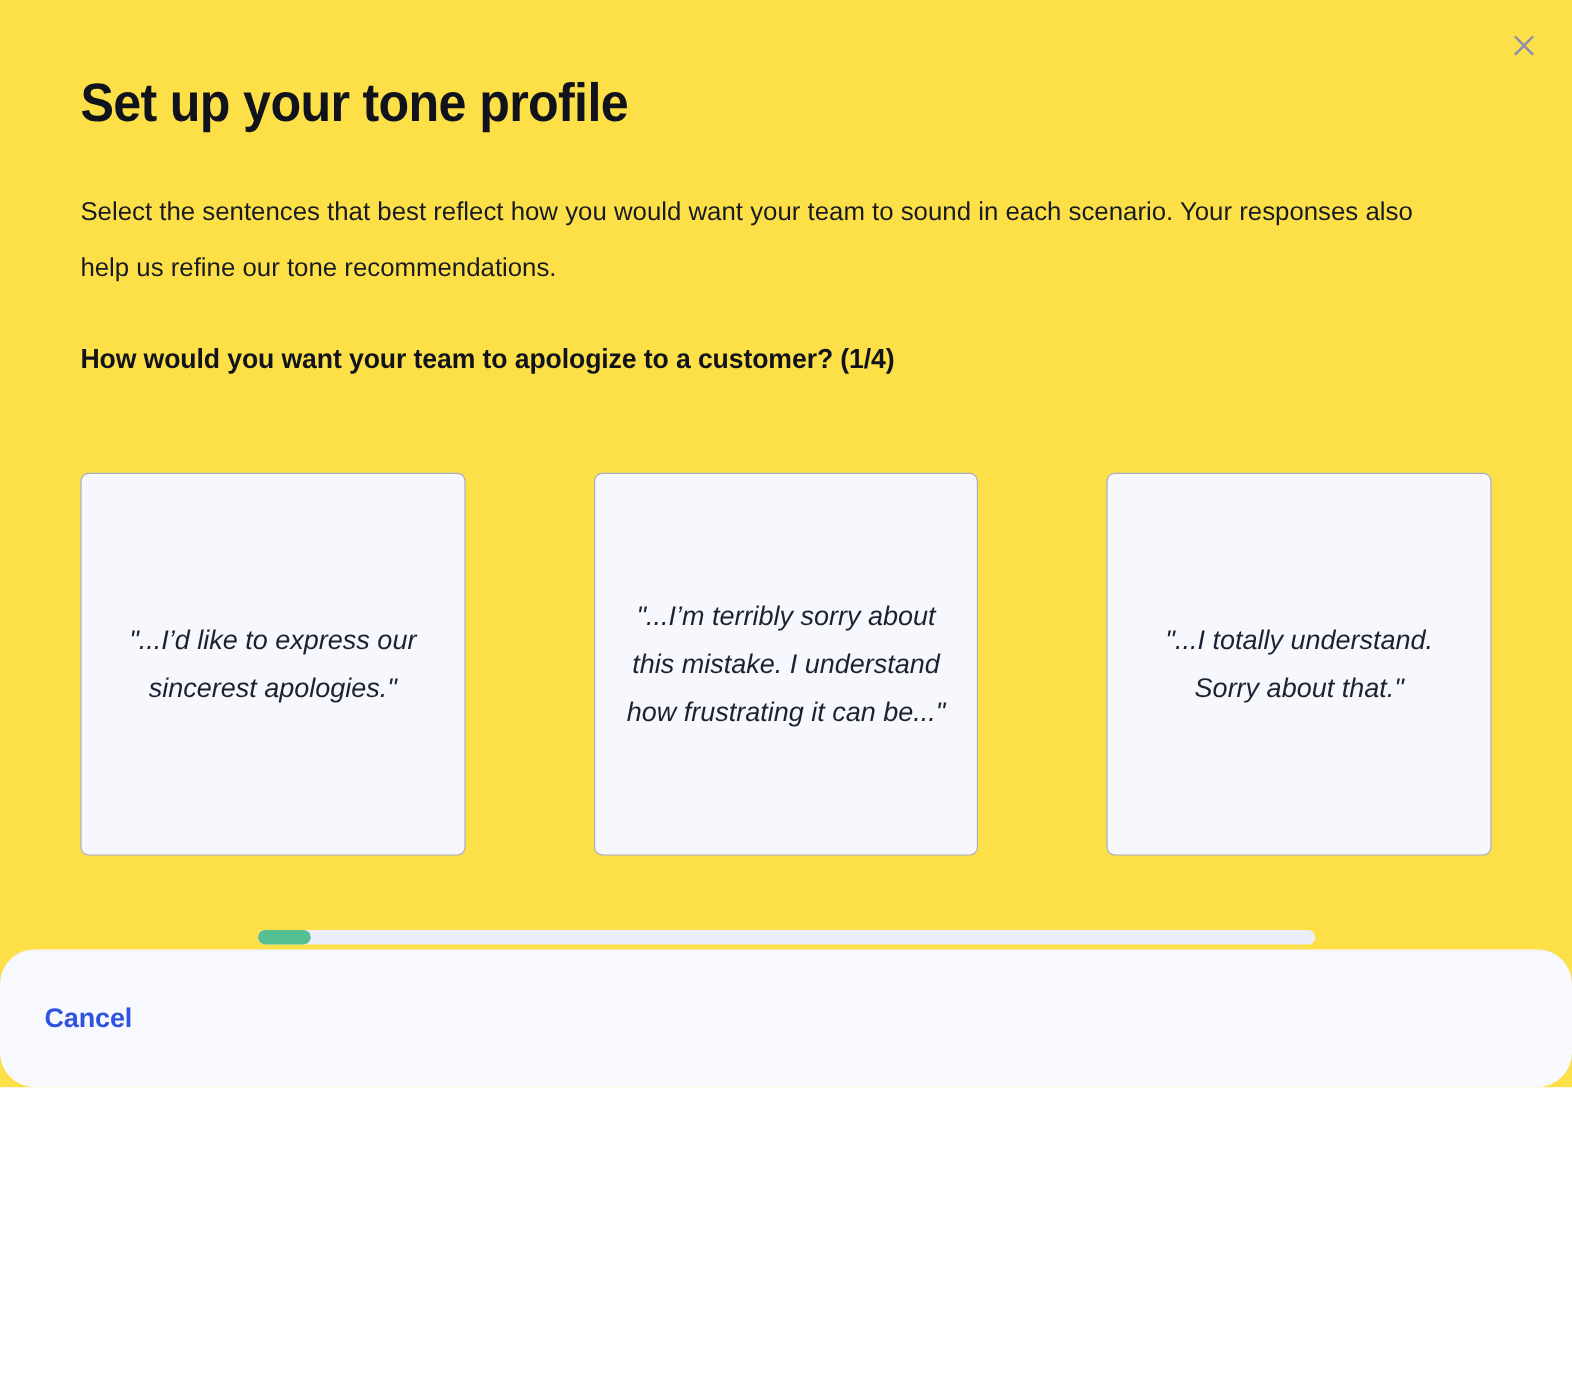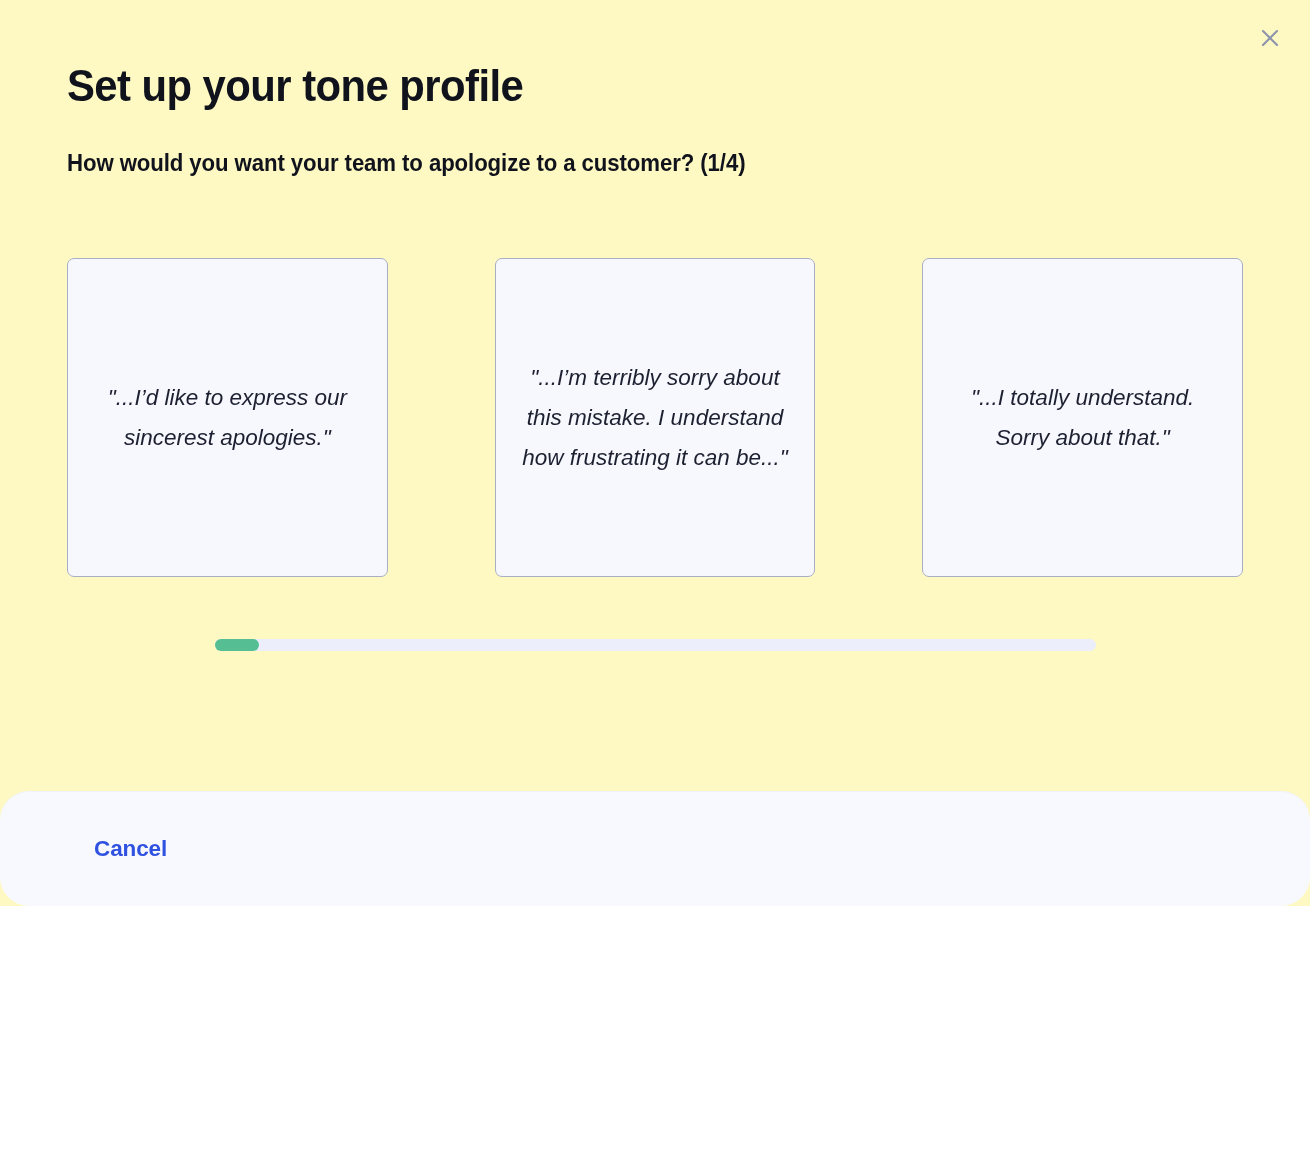--- a/index.html
+++ b/index.html
@@ -15,21 +15,21 @@
     font-family: "Liberation Sans", "DejaVu Sans", sans-serif;
     color: #12141d;
     -webkit-font-smoothing: antialiased;
     overflow: hidden;
   }
 
   .modal {
     position: relative;
     width: 1310px;
     height: 906px;
-    background: #fef9c3;
+    background: #fde047;
     display: flex;
     flex-direction: column;
   }
 
   
   .close-btn {
     position: absolute;
     top: 22px;
     right: 24px;
     width: 32px;
@@ -152,21 +152,21 @@
   }
 
   
   .modal-footer {
     flex: 0 0 auto;
     height: 115px;
     background: #f8f9fe;
     border-top: 1px solid #f0f2fa;
     display: flex;
     align-items: center;
-    padding: 0 94px;
+    padding: 0 37px;
     border-radius: 29px;
   }
   .cancel-btn {
     font-size: 22.5px;
     font-weight: 700;
     color: #2f52e0;
     background: transparent;
     border: none;
     cursor: pointer;
     font-family: inherit;
@@ -185,20 +185,21 @@
         <line x1="5" y1="5" x2="19" y2="19"></line>
         <line x1="19" y1="5" x2="5" y2="19"></line>
       </svg>
     </span>
   </button>
 
   <div class="modal-body">
 
     <h1 class="page-title">Set up your tone profile</h1>
 
+    <p class="intro-text">Select the sentences that best reflect how you would want your team to sound in each scenario. Your responses also help us refine our tone recommendations.</p>
 
     <p class="question-text">How would you want your team to apologize to a customer? (1/4)</p>
 
     <div class="options-row">
 
       <div class="option-card">
         <span class="option-text">"...I’d like to express our sincerest apologies."</span>
       </div>
 
       <div class="option-card">

